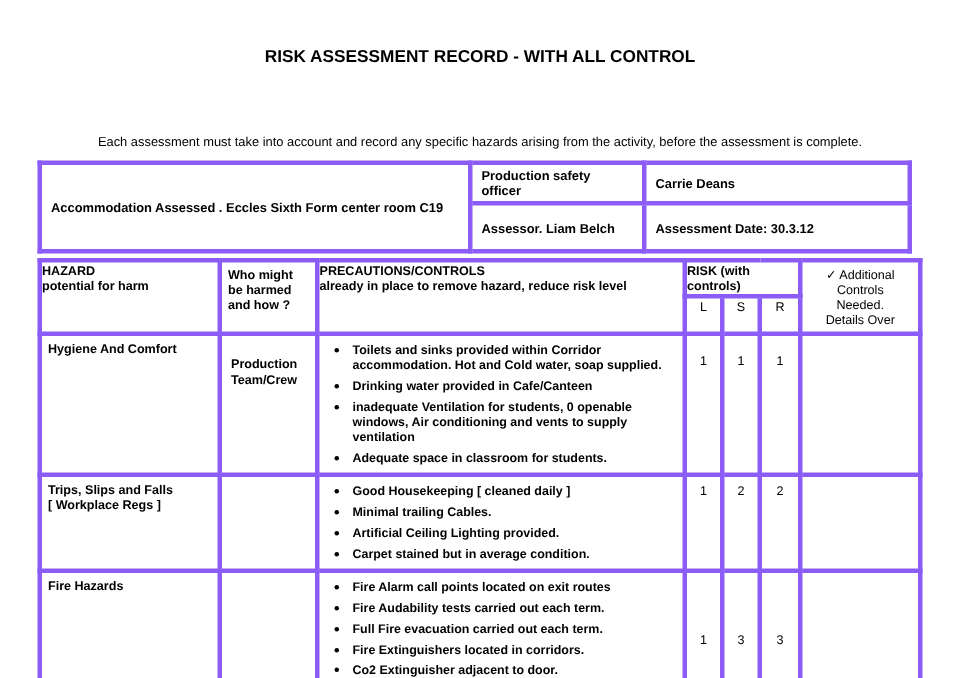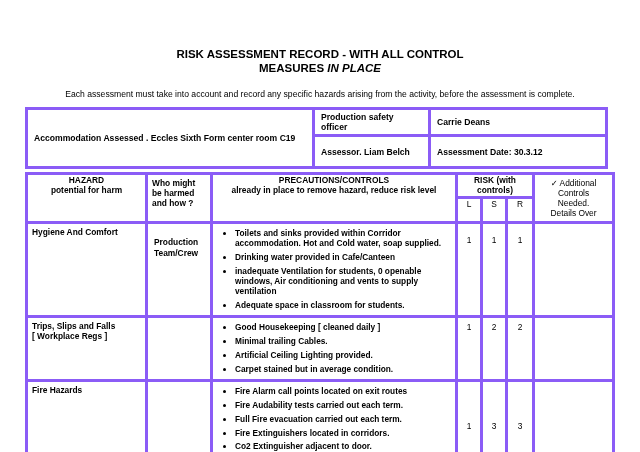--- a/index.html
+++ b/index.html
@@ -2,56 +2,55 @@
 <html><head>
 <meta charset="utf-8">
 <style>
   * { margin:0; padding:0; box-sizing:border-box; }
   html, body { background:#ffffff; }
   body {
     width:640px; height:452px; position:relative;
     font-family:"Liberation Sans", sans-serif; color:#000;
     overflow:hidden;
   }
-  .title-block { position:absolute; top:47px; left:0; width:100%; text-align:center;
+  .title-block { position:absolute; top:31px; left:0; width:100%; text-align:center;
     font-weight:bold; font-size:11.5px; line-height:14px; }
   .intro-line { position:absolute; top:89px; left:0; width:100%; text-align:center;
     font-size:8.6px; }
   table { border-collapse:collapse; table-layout:fixed; }
   td { border:3px solid #8b5cf6; overflow:hidden; }
 
   
   .info-table { position:absolute; top:107px; left:25px; width:580px; }
   .info-table td { font-size:8.6px; font-weight:bold; padding:2px 6px; vertical-align:middle; }
   .accom-cell { padding-left:5px; }
   .date-cell { vertical-align:top; padding-top:4px; }
 
   
   .main-table { position:absolute; top:172px; left:25px; width:587px; }
   .main-table td { font-size:8.4px; vertical-align:top; }
-  .th { font-weight:bold; text-align:center; vertical-align:middle; line-height:1.2; }
+  .th { font-weight:bold; vertical-align:middle; line-height:1.2; }
   .who-h { text-align:left; vertical-align:top; padding:3px 4px; }
   .risk-h { height:14px; font-size:8.2px; }
   .lsr-h { font-weight:normal; font-size:9.5px; height:24px; text-align:center; vertical-align:middle; }
   .add-h { font-weight:normal; font-size:8px; vertical-align:top; padding:3px 9px; text-align:center;margin-left:16px; }
   .hazard-cell { font-weight:bold; font-size:8.5px; padding:3px 4px; line-height:1.25;margin-top:47px; }
   .who-cell { font-weight:bold; font-size:8.4px; padding:13px 4px 0 6px; line-height:1.25; }
   .prec-cell ul { margin:5px 0 0 0; padding-left:22px; }
   .prec-cell li { font-weight:bold; font-size:8.3px; line-height:1.2; margin-bottom:4px; }
   .val { text-align:center; font-size:10.5px; }
   .row0 .val { padding-top:11px; }
   .row1 .val { padding-top:4px; }
   .row2 .val { vertical-align:middle; }
 </style>
 </head>
 <body>
 
 <div class="title-block">
   <div>RISK ASSESSMENT RECORD - WITH ALL CONTROL</div>
-  <div><span>MEASURES </span><i>IN PLACE</i></div>
 </div>
 
 <div class="intro-line">Each assessment must take into account and record any specific hazards arising from the activity, before the assessment is complete.</div>
 
 <table class="info-table">
   <colgroup>
       <col style="width:287px">
       <col style="width:116px">
       <col style="width:177px">
     </colgroup>

